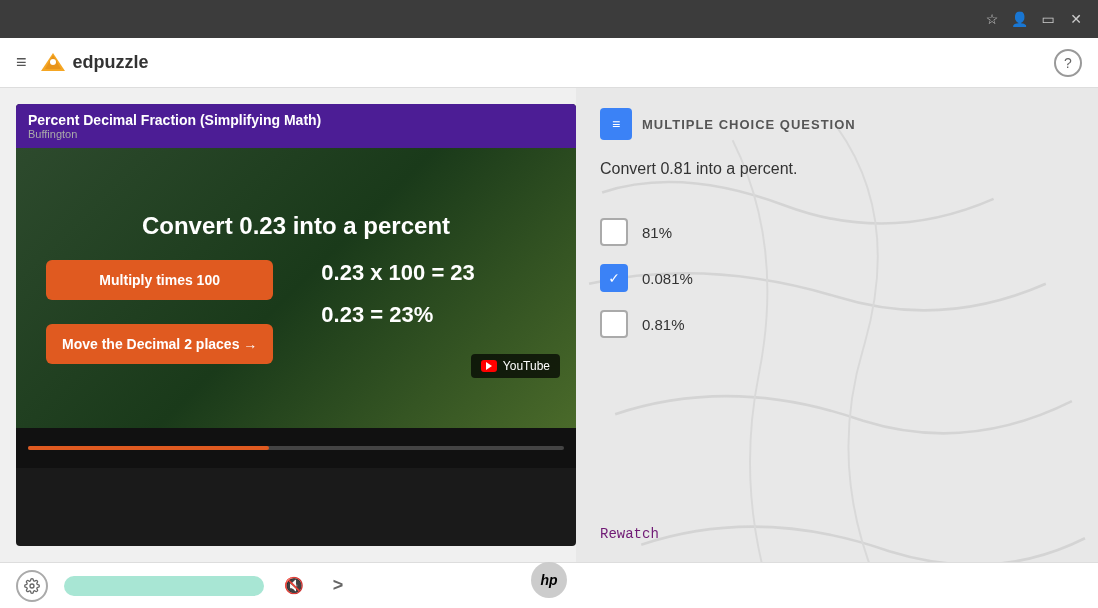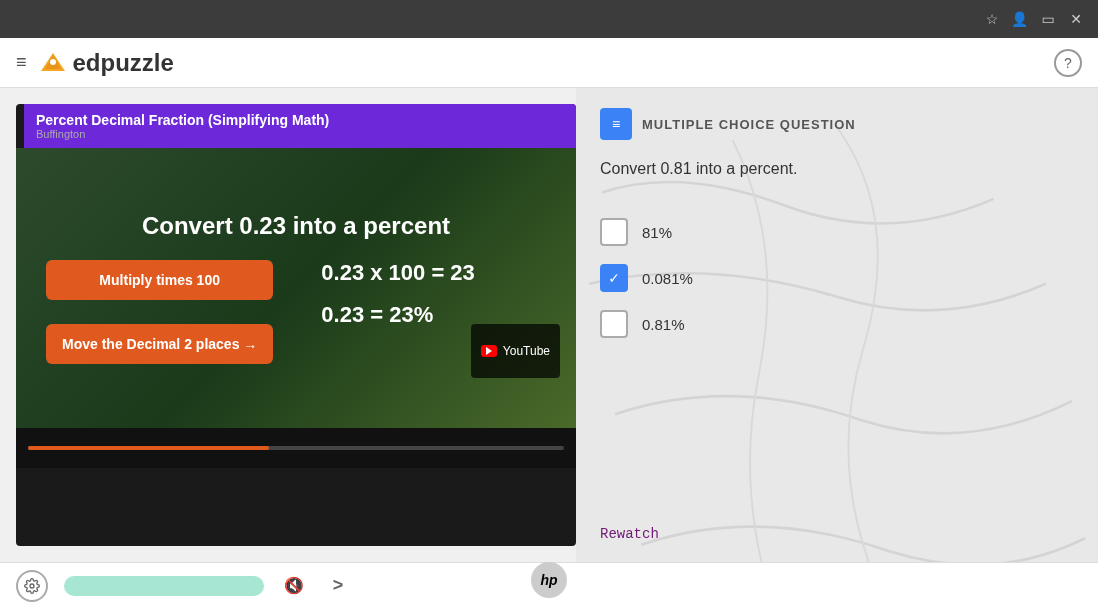--- a/index.html
+++ b/index.html
@@ -62,21 +62,21 @@
     .logo-container {
       display: flex;
       align-items: center;
       gap: 6px;
     }
     .logo-icon {
       width: 28px;
       height: 28px;
     }
     .logo-text {
-      font-size: 24px;
+      font-size: 18px;
       font-weight: bold;
       color: #333;
     }
     .nav-right {
       margin-left: auto;
       display: flex;
       align-items: center;
       gap: 12px;
     }
     .help-btn {
@@ -101,23 +101,22 @@
     .video-panel {
       width: 560px;
       background: #1a1a1a;
       position: relative;
       flex-shrink: 0;
       margin: 16px 0 16px 16px;
       border-radius: 4px;
       overflow: hidden;
     }
     .video-header {
-      background: #6d28d9;
+      background: #4c1d95;
       padding: 8px 12px;
-      margin-left: 8px;
     }
     .video-title {
       color: #fff;
       font-size: 14px;
       font-weight: bold;
     }
     .video-subtitle {
       color: #aaa;
       font-size: 11px;
     }
@@ -198,21 +197,21 @@
       border-radius: 2px;
       width: 45%;
     }
     .youtube-badge {
       position: absolute;
       bottom: 50px;
       right: 16px;
       background: rgba(0,0,0,0.7);
       color: #fff;
       font-size: 12px;
-      padding: 20px 10px;
+      padding: 5px 10px;
       border-radius: 4px;
       display: flex;
       align-items: center;
       gap: 6px;
     }
     .yt-play {
       width: 16px;
       height: 12px;
       background: red;
       border-radius: 3px;

